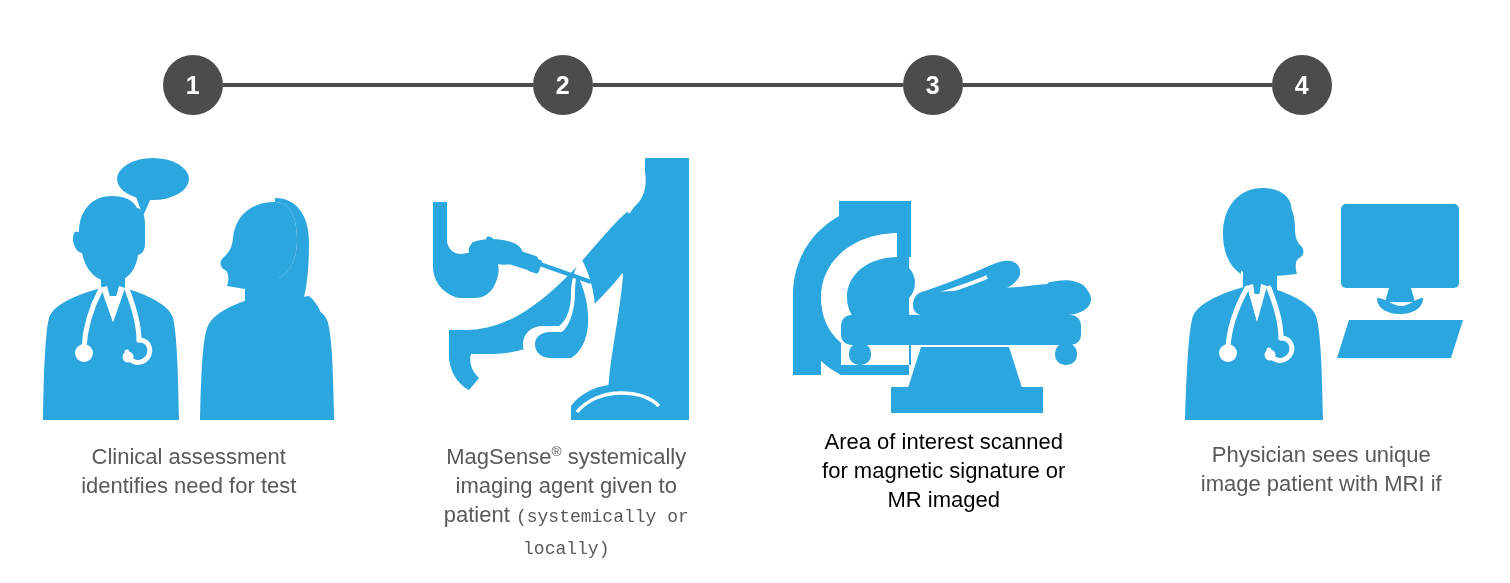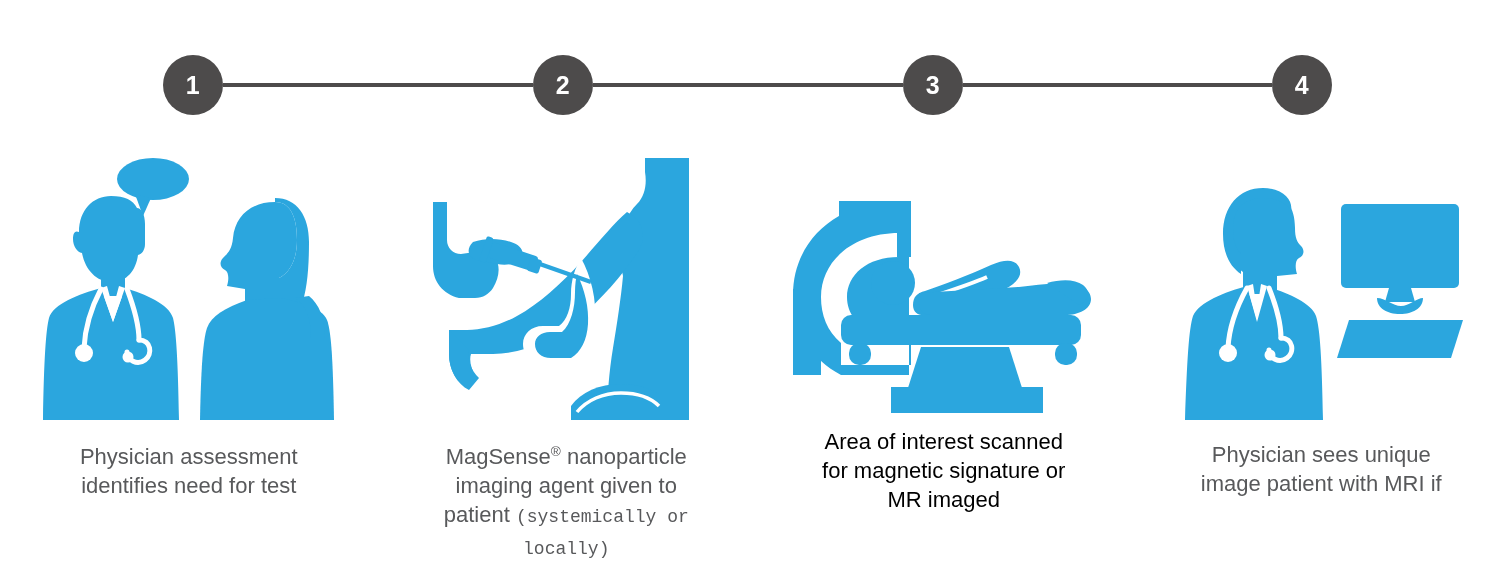--- a/index.html
+++ b/index.html
@@ -196,21 +196,21 @@
                      L295 262
                      C294 200 292 172 288 162
                      C283 150 262 144 242 140
                      L208 142 Z"></path>
 
             <path d="M256 140 C268 148 272 162 272 180 L286 180 C286 160 280 146 270 138 Z"></path>
           </g>
         </svg>
       </div>
       <div class="caption" style="color: rgb(88, 89, 91);">
-        <span>Physician assessment</span><br>
+        <span>Clinical assessment</span><br>
         <span>identifies need for test</span>
       </div>
     </div>
 
     <div class="column">
       <div class="icon-wrap">
         <svg width="270" height="262" viewBox="0 0 270 262">
           <g fill="#2ba6de">
 
             <path d="M214 0
@@ -289,21 +289,21 @@
                      C206 226 220 230 230 238
                      L230 262
                      L140 262 Z"></path>
             <path d="M146 254
                      C156 242 172 235 190 235
                      C206 235 220 240 228 248" stroke="#ffffff" stroke-width="3.5" fill="none"></path>
           </g>
         </svg>
       </div>
       <div class="caption" style="color: rgb(88, 89, 91);">
-        <span>MagSense</span><sup>®</sup><span> nanoparticle</span><br>
+        <span>MagSense</span><sup>®</sup><span> systemically</span><br>
         <span>imaging agent given to</span><br>
         <span>patient </span><span class="small">(systemically or locally)</span>
       </div>
     </div>
 
     <div class="column">
       <div class="icon-wrap">
         <svg width="330" height="225" viewBox="0 0 330 225">
           <g fill="#2ba6de">
 

